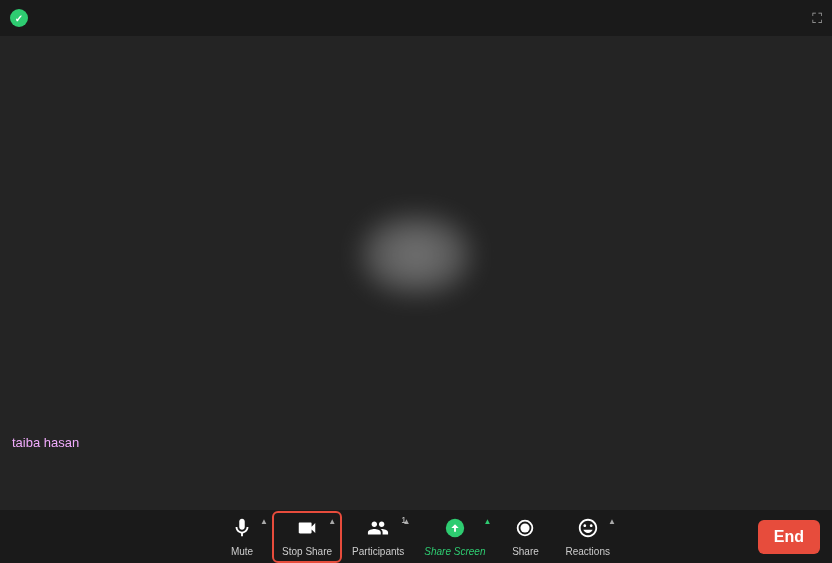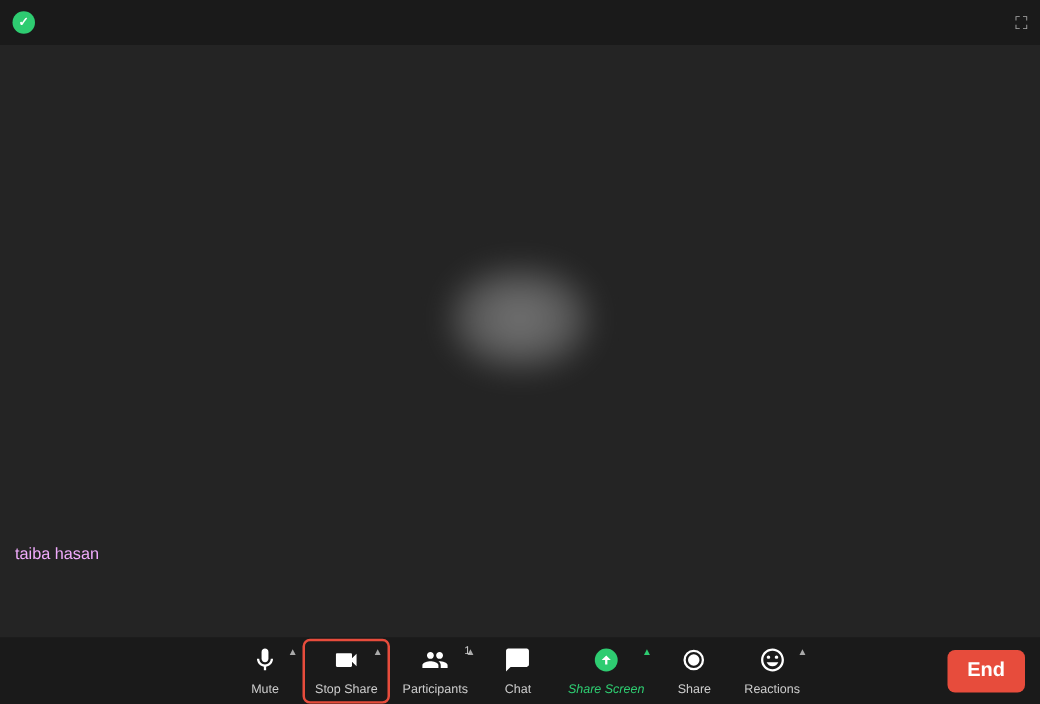--- a/index.html
+++ b/index.html
@@ -218,28 +218,20 @@
     <span class="chevron">▲</span>
     <span class="btn-icon">
       <svg class="icon-svg" viewBox="0 0 24 24" fill="white">
         <path d="M16 11c1.66 0 2.99-1.34 2.99-3S17.66 5 16 5c-1.66 0-3 1.34-3 3s1.34 3 3 3zm-8 0c1.66 0 2.99-1.34 2.99-3S9.66 5 8 5C6.34 5 5 6.34 5 8s1.34 3 3 3zm0 2c-2.33 0-7 1.17-7 3.5V19h14v-2.5c0-2.33-4.67-3.5-7-3.5zm8 0c-.29 0-.62.02-.97.05 1.16.84 1.97 1.97 1.97 3.45V19h6v-2.5c0-2.33-4.67-3.5-7-3.5z"></path>
       </svg>
     </span>
     <span class="btn-label">Participants</span>
     <span class="badge">1</span>
   </div>
 
-  <div class="toolbar-btn">
-    <span class="btn-icon">
-      <svg class="icon-svg" viewBox="0 0 24 24" fill="white">
-        <path d="M20 2H4c-1.1 0-2 .9-2 2v18l4-4h14c1.1 0 2-.9 2-2V4c0-1.1-.9-2-2-2z"></path>
-      </svg>
-    </span>
-    <span class="btn-label">Chat</span>
-  </div>
 
   <div class="toolbar-btn share-screen-btn">
     <span class="chevron" style="color:#2ecc71;">▲</span>
     <span class="btn-icon">
       <svg class="icon-svg" viewBox="0 0 24 24" fill="#2ecc71">
         <circle cx="12" cy="12" r="10"></circle>
         <path d="M12 8l-4 4h3v4h2v-4h3l-4-4z" fill="white"></path>
       </svg>
     </span>
     <span class="btn-label">Share Screen</span>

